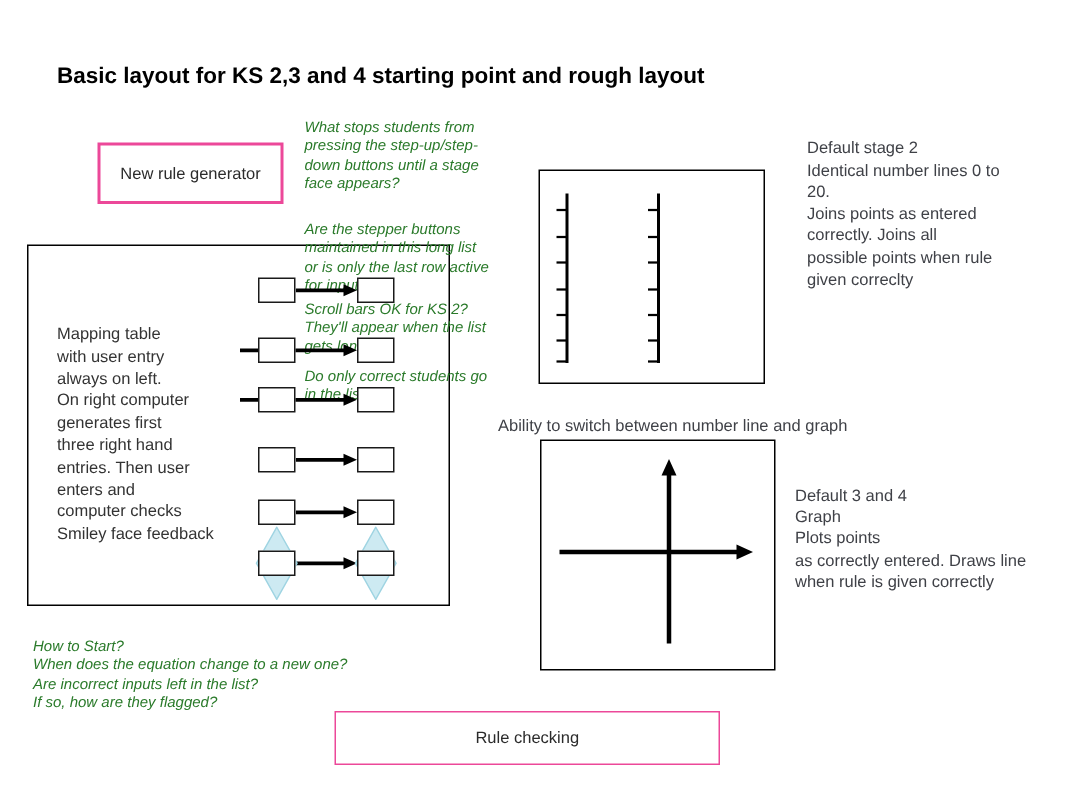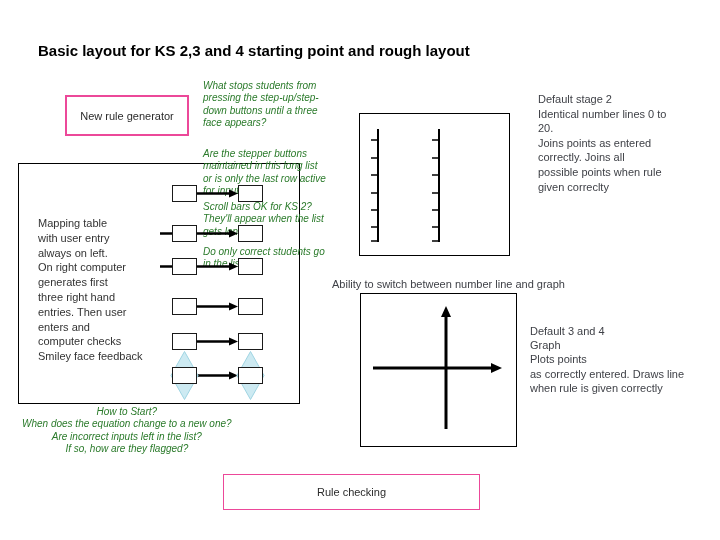--- a/index.html
+++ b/index.html
@@ -24,21 +24,21 @@
     white-space:pre-line;z-index:2;
   }
   .note{
     font-size:11px;line-height:14.6px;color:#3f4147;white-space:pre-line;z-index:2;
   }
   #mapping-note{left:38px;top:216px;line-height:14.8px;color:#333;}
   #q-smiley{left:203px;top:80px;}
   #q-stepper{left:203px;top:148px;}
   #q-scrollbars{left:203px;top:201px;font-style:italic;}
   #q-correct{left:203px;top:246px;}
-  #q-start{left:22px;top:406px;text-align:center;}
+  #q-start{left:22px;top:426px;}
   #note-stage2{left:538px;top:92px;}
   #note-ability{left:332px;top:277px;white-space:nowrap;text-align:center;}
   #note-default34{left:530px;top:302px;line-height:14.2px;margin-top:22px;}
   .cell{
     width:25px;height:17px;box-sizing:border-box;border:1.5px solid #1a1a1a;background:#fff;z-index:4;
   }
   .arrow{z-index:3;}
   .diamond{z-index:3;}
 </style>
 </head>
@@ -62,21 +62,21 @@
 On right computer
 generates first
 three right hand
 entries. Then user
 enters and
 computer checks
 Smiley face feedback</div>
 
   <div id="q-smiley" class="abs green">What stops students from
 pressing the step-up/step-
-down buttons until a three
+down buttons until a stage
 face appears?</div>
   <div id="q-stepper" class="abs green">Are the stepper buttons
 maintained in this long list
 or is only the last row active
 for input?</div>
   <div id="q-scrollbars" class="abs green">Scroll bars OK for KS 2?
 They'll appear when the list
 gets long.</div>
   <div id="q-correct" class="abs green">Do only correct students go
 in the list?</div>

